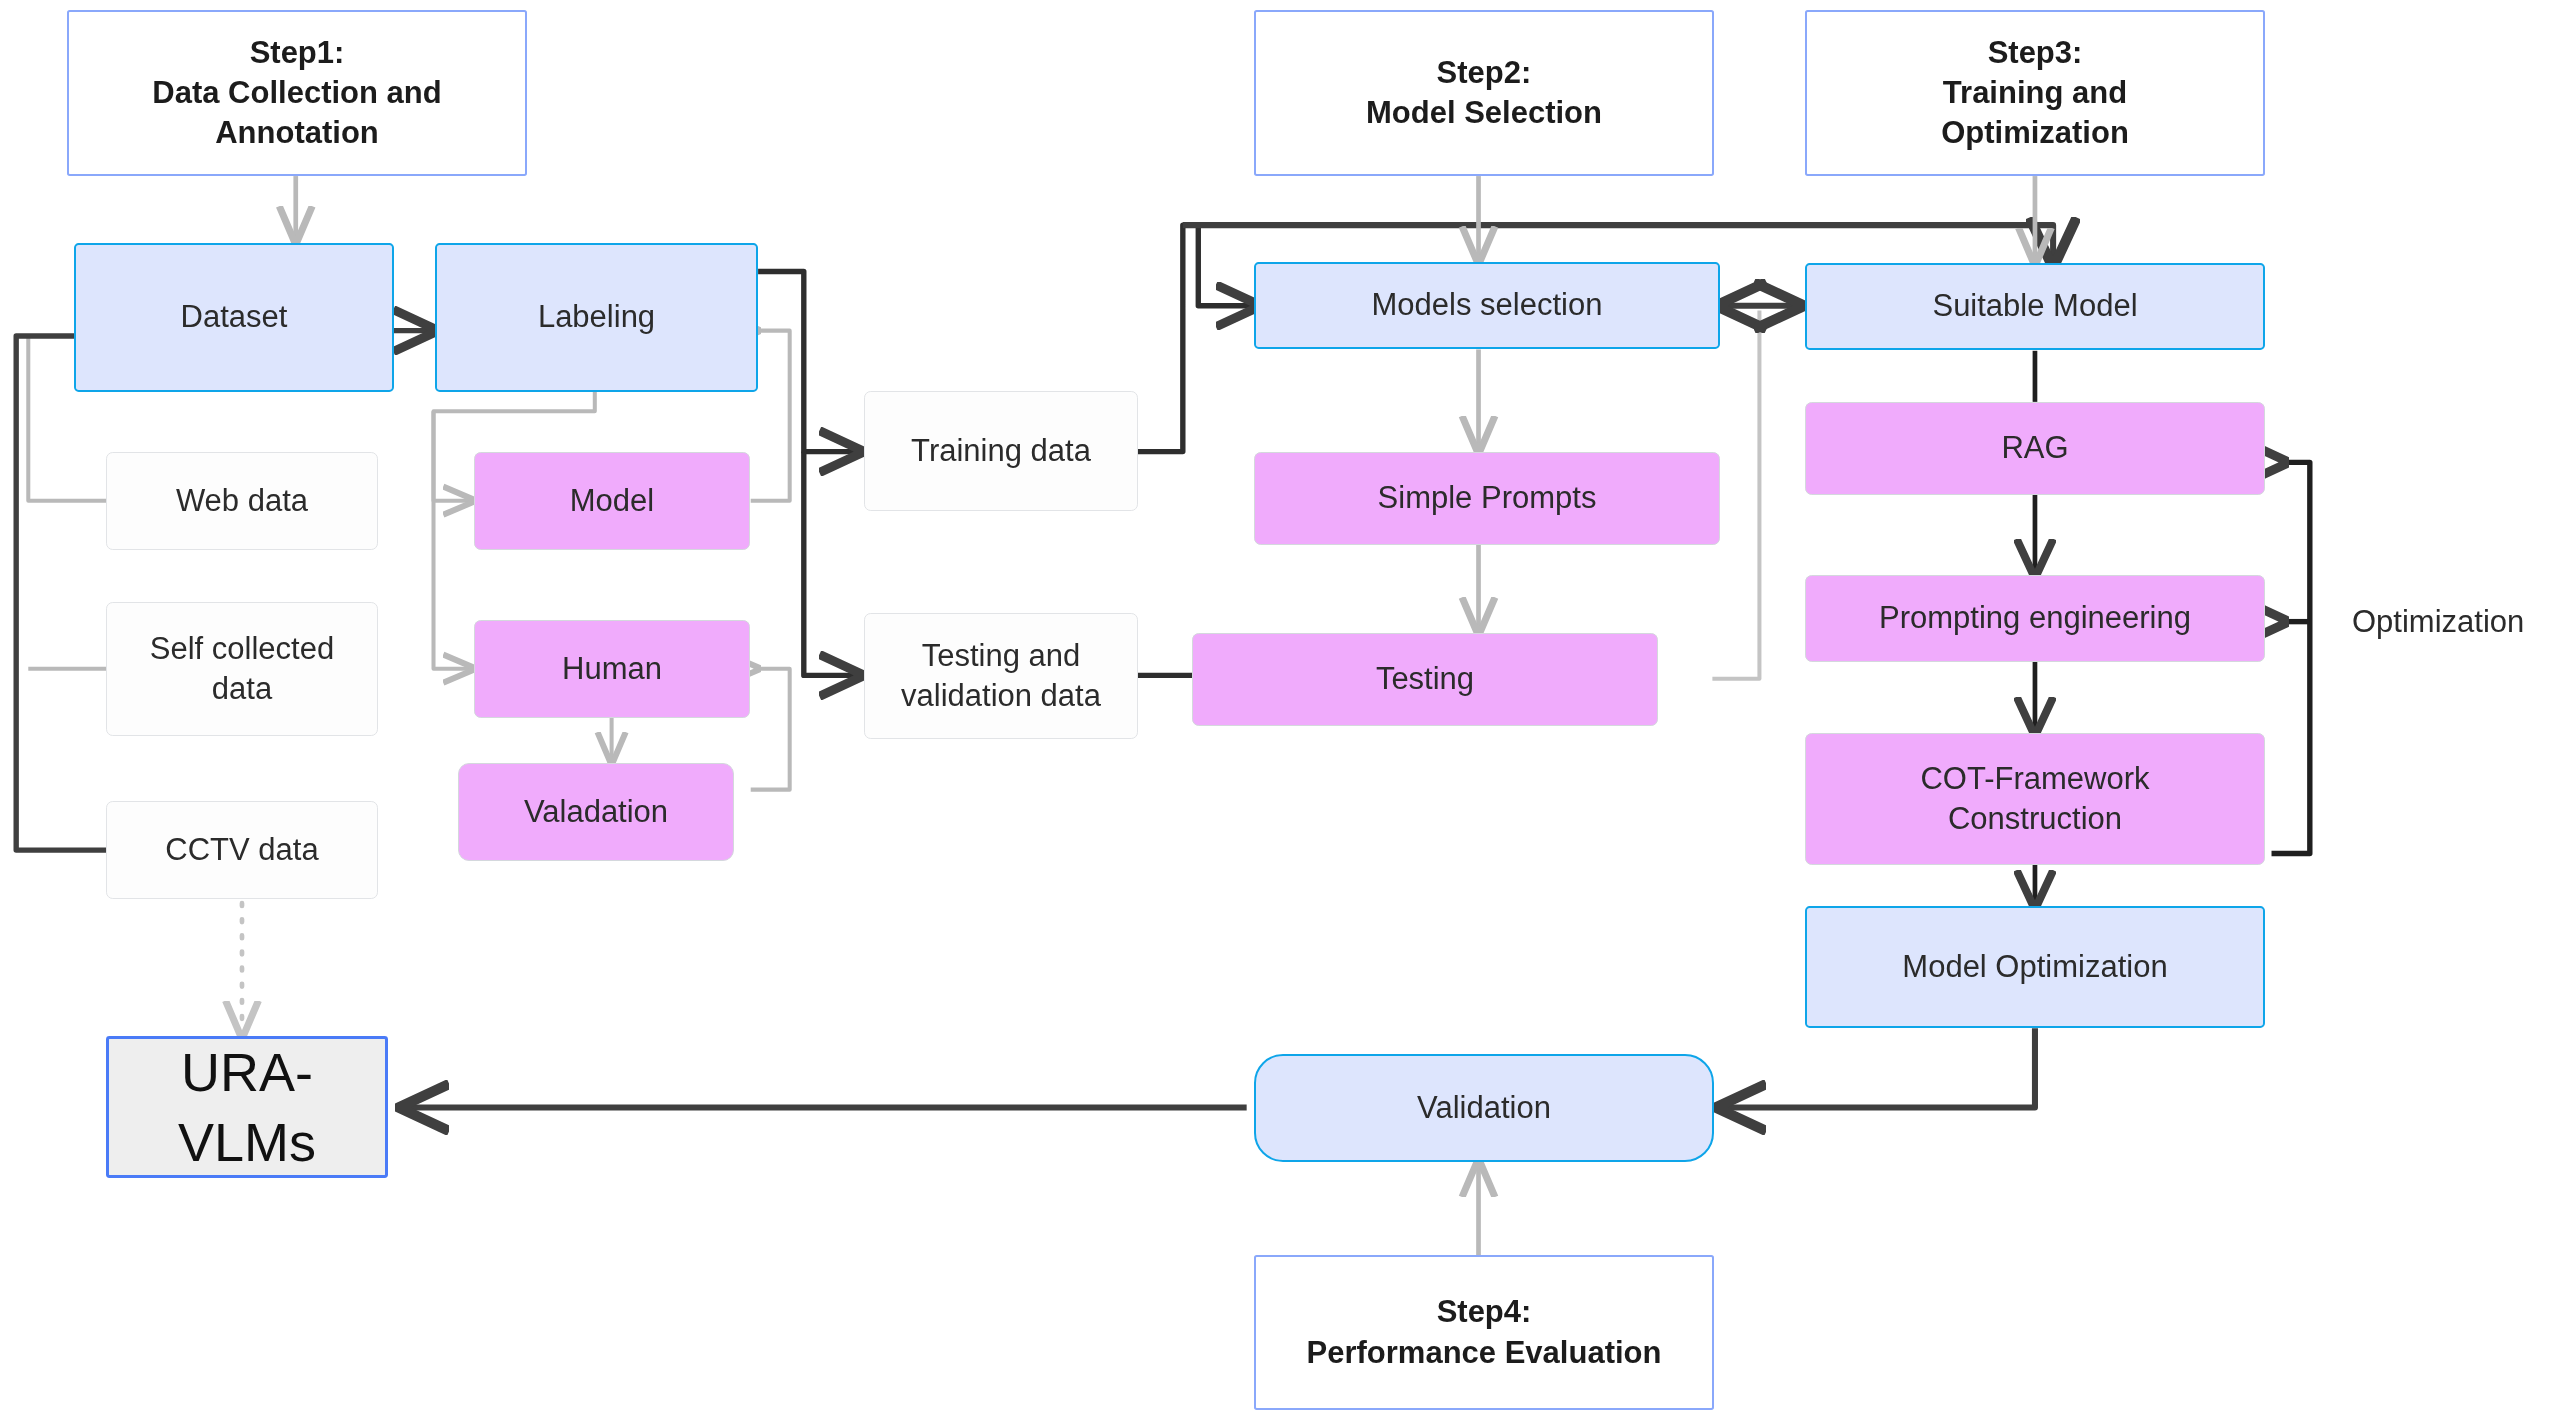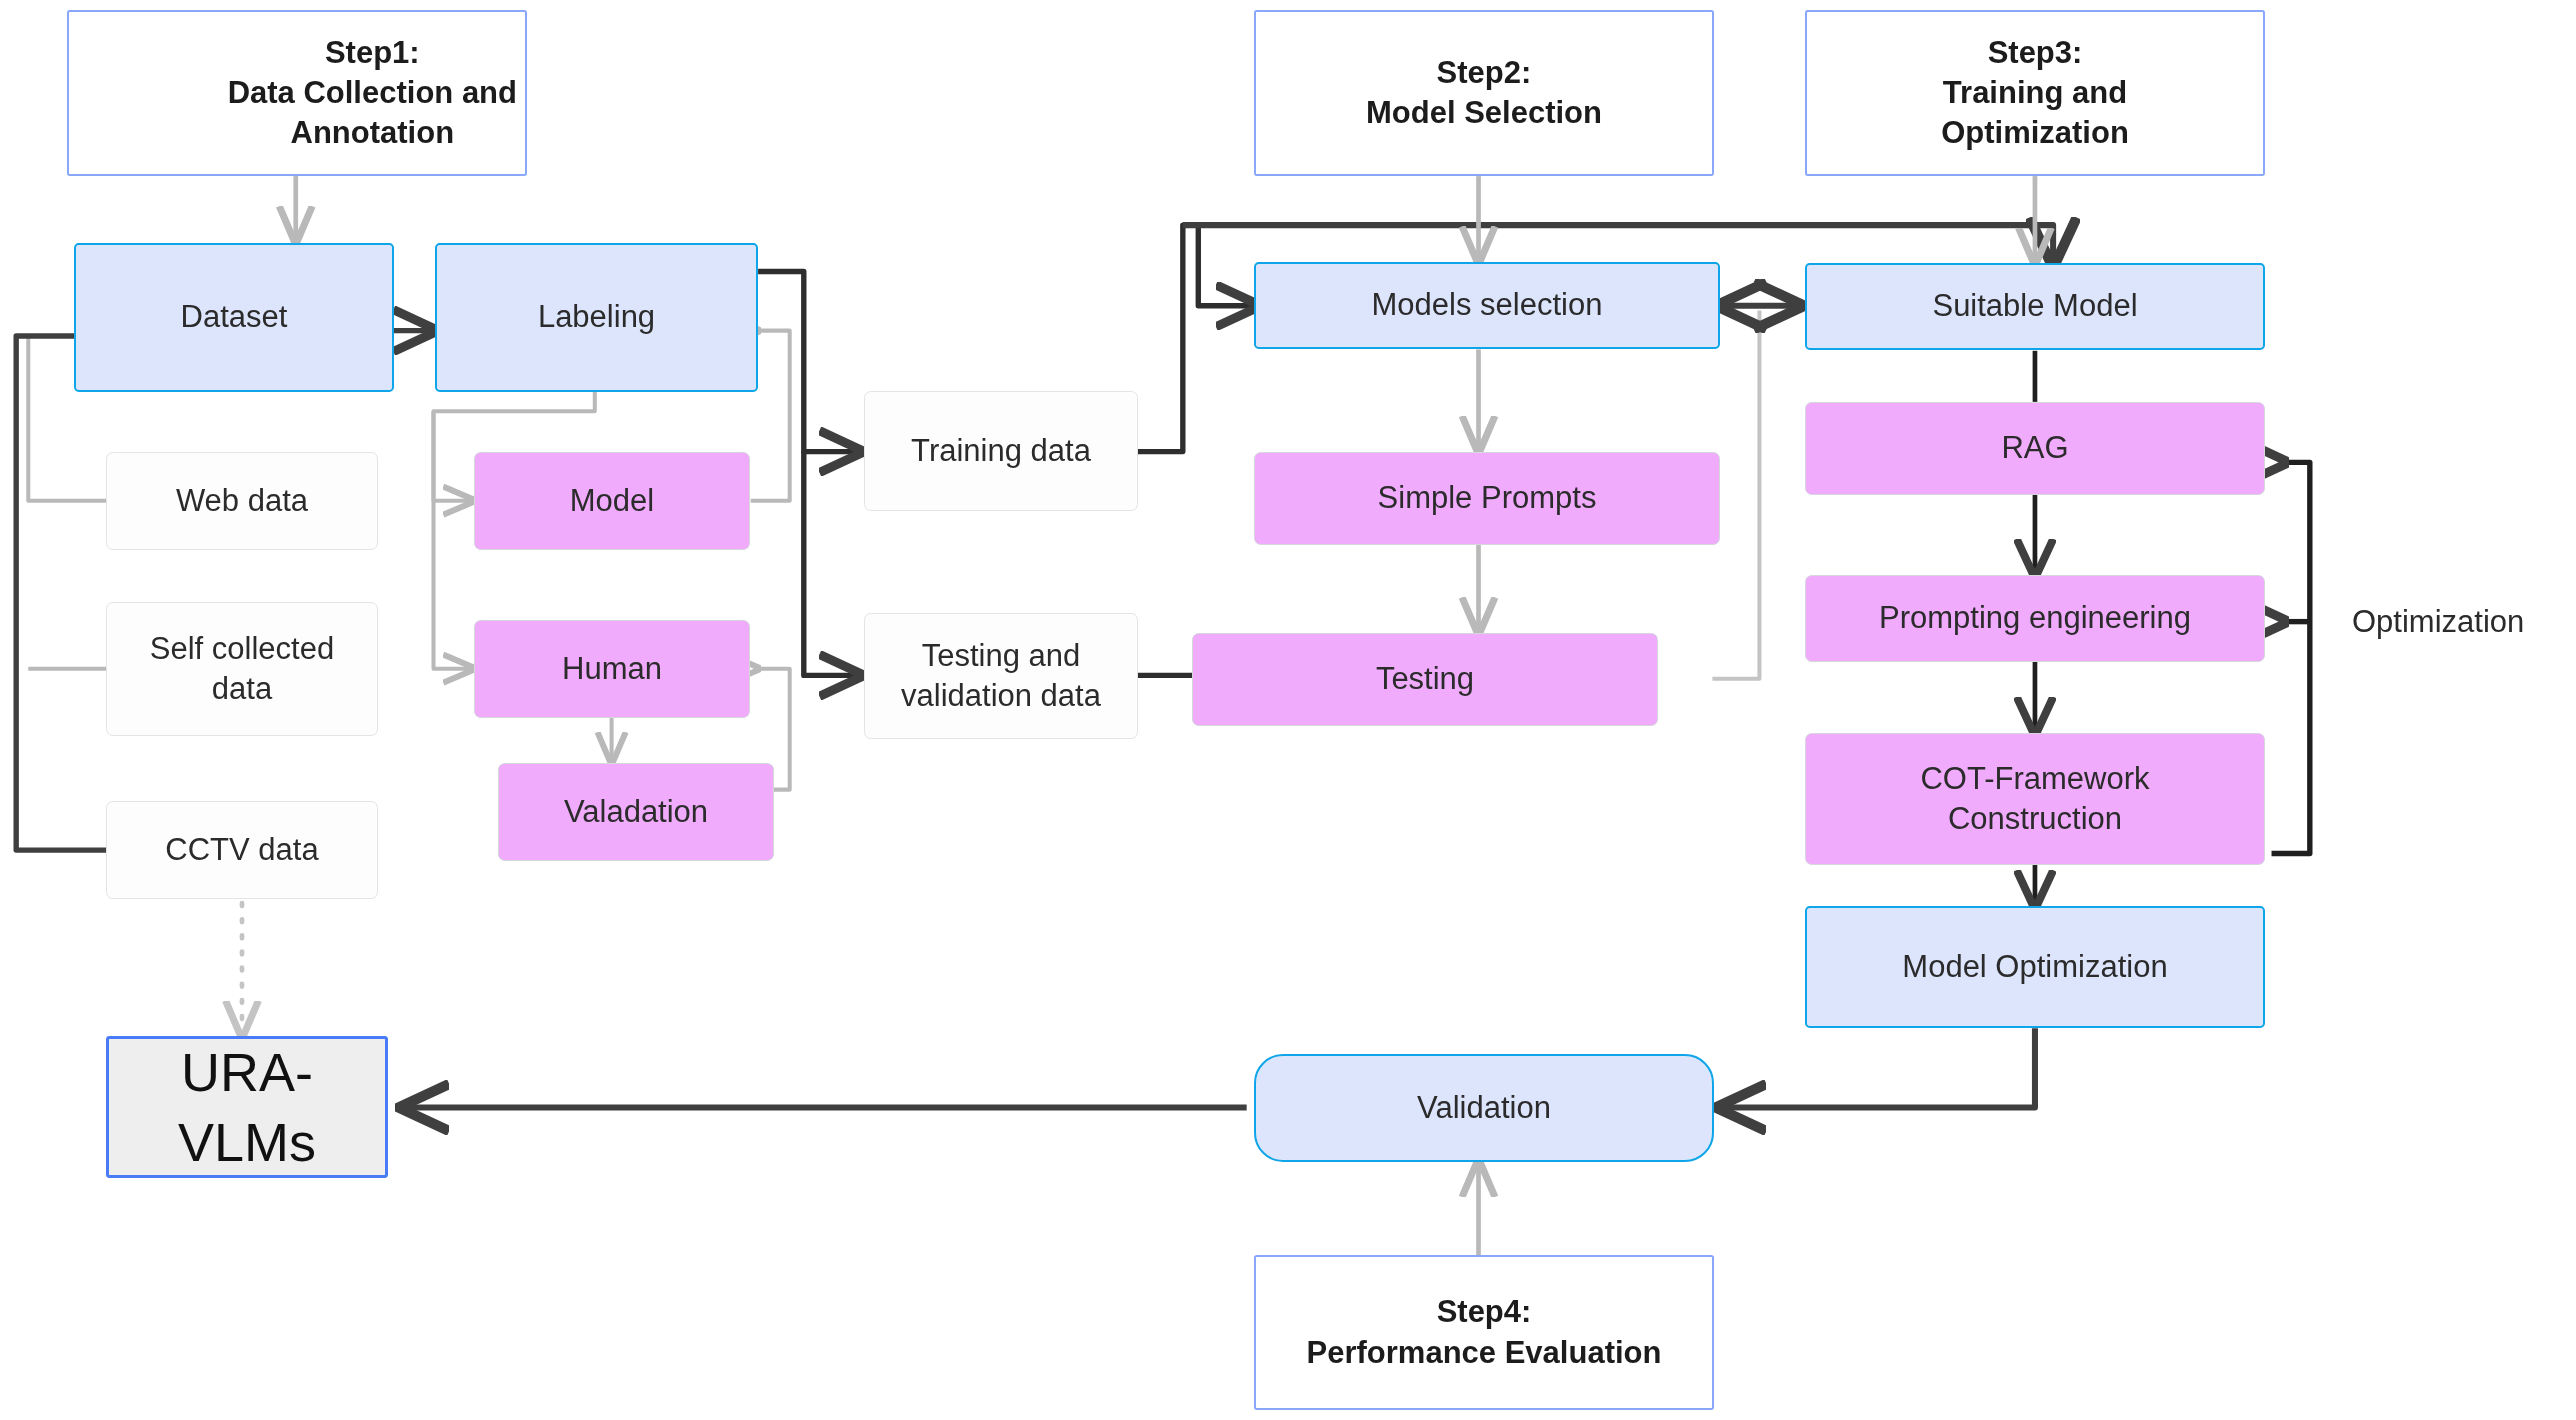--- a/index.html
+++ b/index.html
@@ -100,21 +100,21 @@
       <path d="M3028,1530 L3028,1648 L2560,1648" stroke="#3f3f3f" stroke-width="9" marker-end="url(#adark)"></path>
 
       <path d="M1855,1648 L600,1648" stroke="#3f3f3f" stroke-width="9" marker-end="url(#adark)"></path>
 
       <path d="M2200,1868 L2200,1728" stroke="#b9b9b9" stroke-width="7" marker-end="url(#alight)"></path>
 
       <path d="M360,1320 L360,1542" stroke="#c4c4c4" stroke-width="7" stroke-dasharray="4 20" stroke-linecap="round" marker-end="url(#adot)"></path>
     </g>
   </svg>
 
-  <div class="node step" style="left:67px;top:10px;width:460px;height:166px;justify-content:flex-end;">
+  <div class="node step" style="left:67px;top:10px;width:460px;height:166px;">
     <span><b>Step1:</b><br><b>Data Collection and</b><br><b>Annotation</b></span>
   </div>
 
   <div class="node step" style="left:1254px;top:10px;width:460px;height:166px;">
     <span><b>Step2:</b><br><b>Model Selection</b></span>
   </div>
 
   <div class="node step" style="left:1805px;top:10px;width:460px;height:166px;">
     <span><b>Step3:</b><br><b>Training and</b><br><b>Optimization</b></span>
   </div>
@@ -144,21 +144,21 @@
   </div>
 
   <div class="node gray" style="left:474px;top:452px;width:276px;height:98px;">
     <span>Model</span>
   </div>
 
   <div class="node gray" style="left:474px;top:620px;width:276px;height:98px;">
     <span>Human</span>
   </div>
 
-  <div class="node gray" style="left:498px;top:763px;width:276px;height:98px;">
+  <div class="node gray" style="left:458px;top:763px;width:276px;height:98px;border-radius:11px;">
     <span>Valadation</span>
   </div>
 
   <div class="node white" style="left:864px;top:391px;width:274px;height:120px;">
     <span>Training data</span>
   </div>
 
   <div class="node white" style="left:864px;top:613px;width:274px;height:126px;">
     <span><i style="font-style:normal">Testing and</i><br><i style="font-style:normal">validation data</i></span>
   </div>

